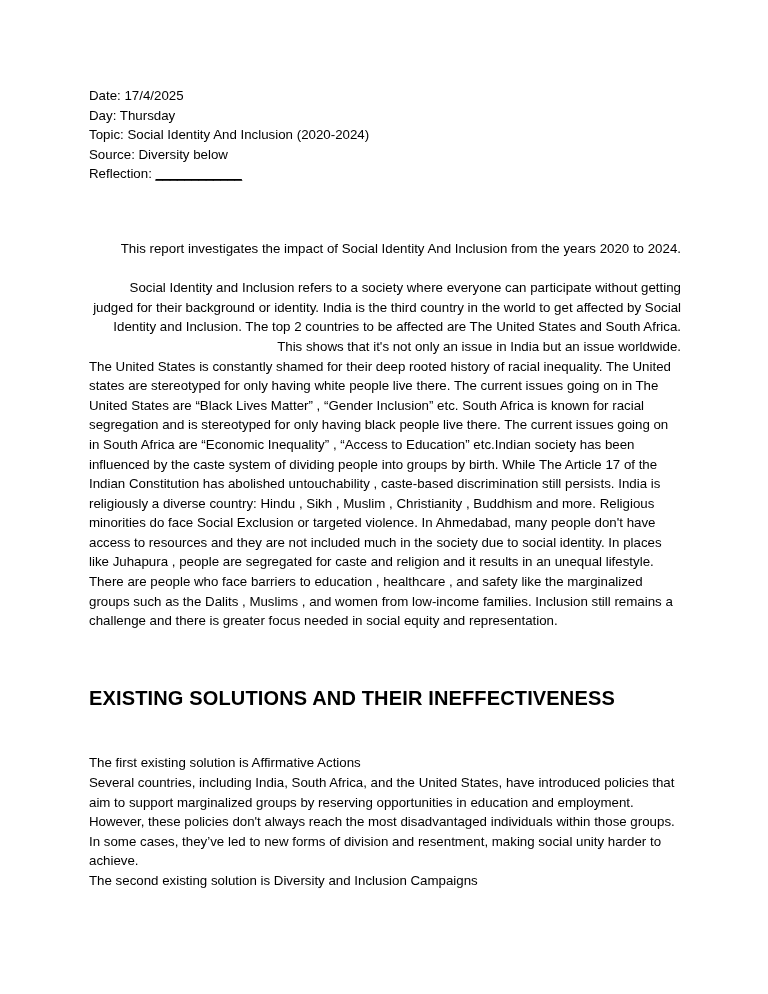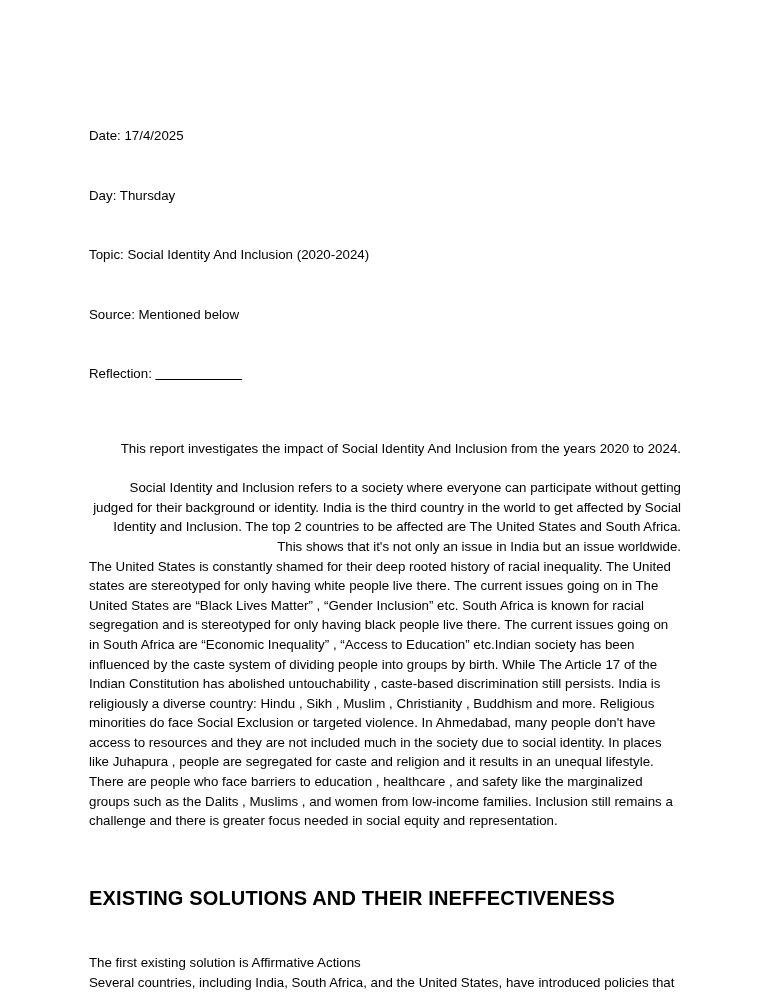--- a/index.html
+++ b/index.html
@@ -25,26 +25,24 @@
   .doc-body {
     width: 592px;
     font-size: 13.3px;
     line-height: 19.6px;
   }
   .meta-block {
     margin: 0;
   }
   .meta-line {
     white-space: pre;
-    margin-top: 40px;
   }
   .blank-fill {
     text-decoration: underline;
     letter-spacing: -0.2px;
-    font-weight: bold;
   }
   .spacer-intro {
     height: 55px;
   }
   .para {
     margin: 0;
     text-align: right;
   }
   .para + .para {
     margin-top: 19.6px;
@@ -72,21 +70,21 @@
 </head>
 <body>
 
 <div class="page">
   <div class="doc-body">
 
     <div class="meta-block">
       <div class="meta-line">Date: 17/4/2025</div>
       <div class="meta-line">Day: Thursday</div>
       <div class="meta-line">Topic: Social Identity And Inclusion (2020-2024)</div>
-      <div class="meta-line">Source: Mentioned below</div>
+      <div class="meta-line">Source: Diversity below</div>
       <div class="meta-line"><span>Reflection: </span><span class="blank-fill">____________</span></div>
     </div>
 
     <div class="spacer-intro"></div>
 
     <p class="para">This report investigates the impact of Social Identity And Inclusion from the years 2020 to 2024.</p>
 
     <p class="para">Social Identity and Inclusion refers to a society where everyone can participate without getting judged for their background or identity. India is the third country in the world to get affected by Social Identity and Inclusion. The top 2 countries to be affected are The United States and South Africa. This shows that it's not only an issue in India but an issue worldwide.</p>
 
     <p class="block-run">The United States is constantly shamed for their deep rooted history of racial inequality. The United states are stereotyped for only having white people live there. The current issues going on in The United States are “Black Lives Matter” , “Gender Inclusion” etc. South Africa is known for racial segregation and is stereotyped for only having black people live there. The current issues going on in South Africa are “Economic Inequality” , “Access to Education” etc.Indian society has been influenced by the caste system of dividing people into groups by birth.  While The Article 17 of the Indian Constitution has abolished untouchability , caste-based discrimination still persists. India is religiously a diverse country: Hindu , Sikh , Muslim , Christianity , Buddhism and more. Religious minorities do face Social Exclusion or targeted violence. In Ahmedabad, many people don't have access to resources and they are not included much in the society due to social identity. In places like Juhapura , people are segregated for caste and religion and it results in an unequal lifestyle. There are people who face barriers to education , healthcare , and safety like the marginalized groups such as the Dalits , Muslims , and women from low-income families. Inclusion still remains a challenge and there is greater focus needed in social equity and representation.</p>

